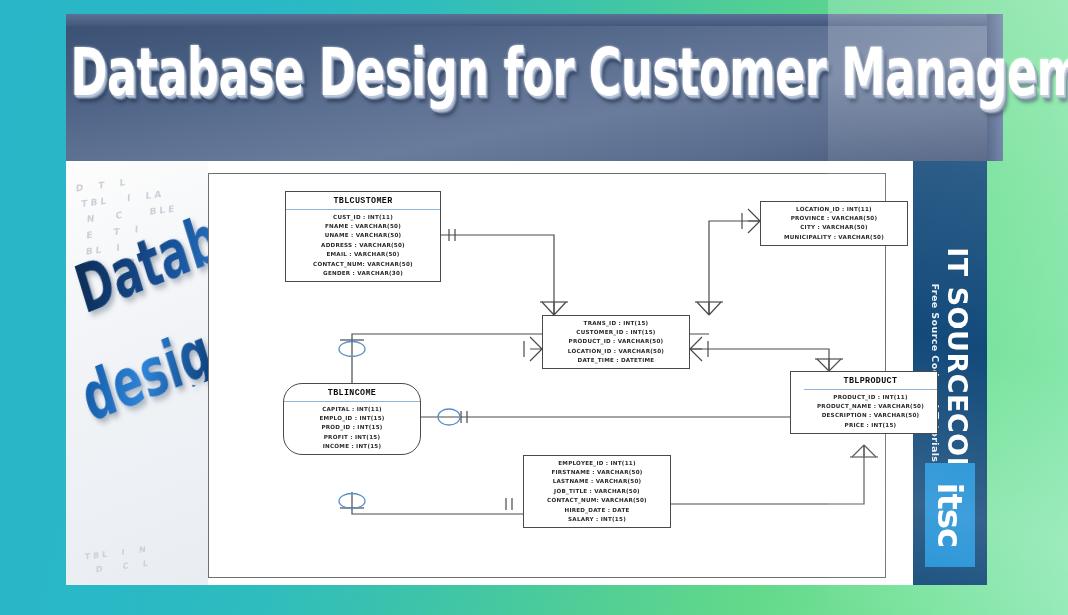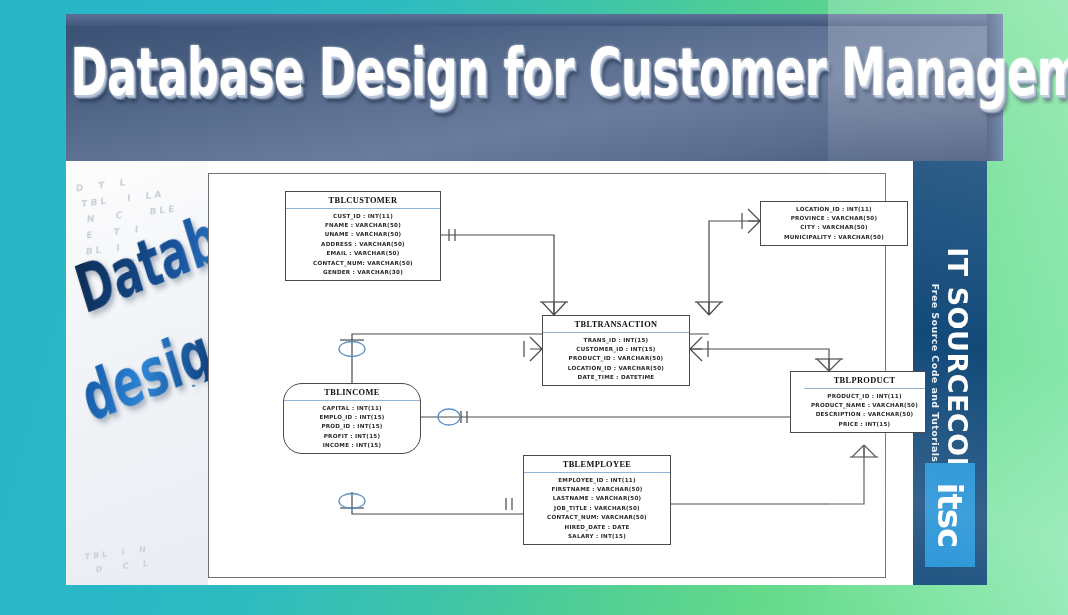--- a/index.html
+++ b/index.html
@@ -151,21 +151,21 @@
 
   
   .entity {
     position: absolute;
     background: #ffffff;
     border: 1.4px solid #4a4a4a;
     z-index: 5;
   }
   .entity .ent-title {
     text-align: center;
-    font-family: Liberation Serif, serif;
+    font-family: Liberation Mono, monospace;
     font-weight: 700;
     font-size: 8.4px;
     letter-spacing: .35px;
     color: #0d0d0d;
     padding: 4px 2px 3px;
     border-bottom: 1.2px solid #8fb4d6;
   }
   .entity .ent-fields { padding: 2px 0 3px; }
   .entity .ent-field {
     text-align: center;
@@ -332,50 +332,48 @@
           </div>
           <div class="entity" style="left: 551px; top: 27px; width: 148px;">
             <div class="ent-fields">
               <div class="ent-field">LOCATION_ID : INT(11)</div>
               <div class="ent-field">PROVINCE : VARCHAR(50)</div>
               <div class="ent-field">CITY : VARCHAR(50)</div>
               <div class="ent-field">MUNICIPALITY : VARCHAR(50)</div>
             </div>
           </div>
           <div class="entity" style="left: 333px; top: 141px; width: 148px;">
-            <div class="ent-title">TBLTRANSACTION</div>
             <div class="ent-fields">
               <div class="ent-field">TRANS_ID : INT(15)</div>
               <div class="ent-field">CUSTOMER_ID : INT(15)</div>
               <div class="ent-field">PRODUCT_ID : VARCHAR(50)</div>
               <div class="ent-field">LOCATION_ID : VARCHAR(50)</div>
               <div class="ent-field">DATE_TIME : DATETIME</div>
             </div>
           </div>
-          <div class="entity" style="left: 581px; top: 197px; width: 136px; padding-left: 13px;">
+          <div class="entity" style="left: 581px; top: 197px; width: 148px; padding-left: 13px;">
             <div class="ent-title">TBLPRODUCT</div>
             <div class="ent-fields">
               <div class="ent-field">PRODUCT_ID : INT(11)</div>
               <div class="ent-field">PRODUCT_NAME : VARCHAR(50)</div>
               <div class="ent-field">DESCRIPTION : VARCHAR(50)</div>
               <div class="ent-field">PRICE : INT(15)</div>
             </div>
           </div>
           <div class="entity" style="left: 74px; top: 209px; width: 138px; border-radius: 19px;">
             <div class="ent-title">TBLINCOME</div>
             <div class="ent-fields">
               <div class="ent-field">CAPITAL : INT(11)</div>
               <div class="ent-field">EMPLO_ID : INT(15)</div>
               <div class="ent-field">PROD_ID : INT(15)</div>
               <div class="ent-field">PROFIT : INT(15)</div>
               <div class="ent-field">INCOME : INT(15)</div>
             </div>
           </div>
           <div class="entity" style="left: 314px; top: 281px; width: 148px;">
-            <div class="ent-title">TBLEMPLOYEE</div>
             <div class="ent-fields">
               <div class="ent-field">EMPLOYEE_ID : INT(11)</div>
               <div class="ent-field">FIRSTNAME : VARCHAR(50)</div>
               <div class="ent-field">LASTNAME : VARCHAR(50)</div>
               <div class="ent-field">JOB_TITLE : VARCHAR(50)</div>
               <div class="ent-field">CONTACT_NUM: VARCHAR(50)</div>
               <div class="ent-field">HIRED_DATE : DATE</div>
               <div class="ent-field">SALARY : INT(15)</div>
             </div>
           </div>

